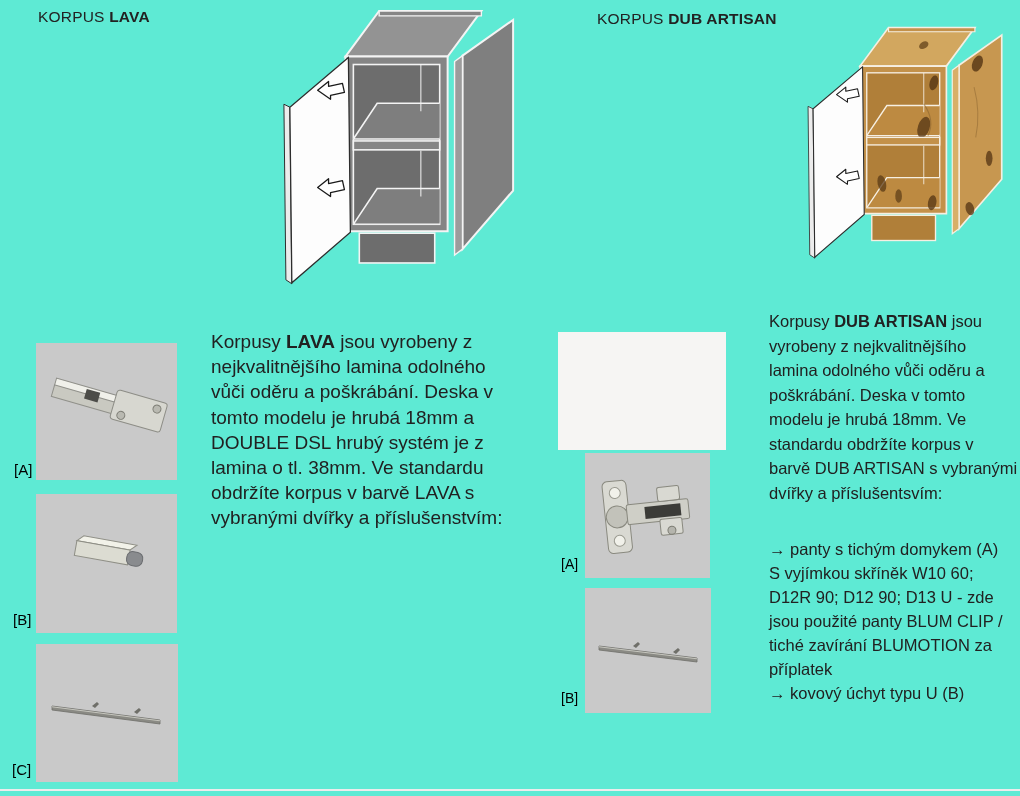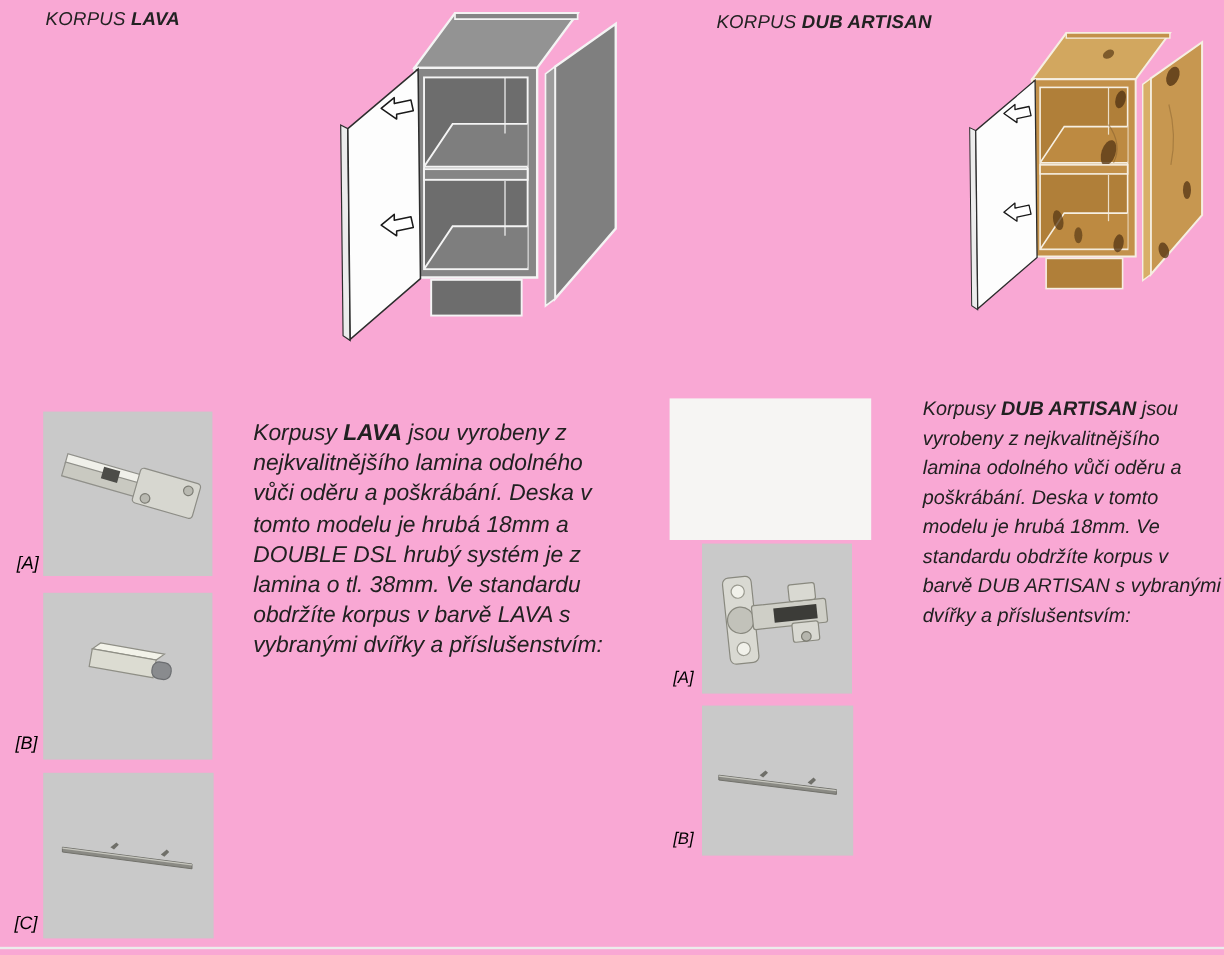--- a/index.html
+++ b/index.html
@@ -1,18 +1,18 @@
 <!DOCTYPE html>
 <html style="--image_box_grey: #c9c9c9; --cabinet_grey: #858585; --cabinet_wood: #c3914a; --wood_knot: #5a3a16; --door_white: #fdfdfd; --text_black: #1c1c1c;"><head>
 <meta charset="utf-8">
 <style>
   html,body{margin:0;padding:0;background:#fff;}
   .page{
-    position:relative;width:1020px;height:796px;background:#f9a8d4;overflow:hidden;
-    font-family:"Liberation Sans",sans-serif;color:var(--text_black,#1c1c1c);font-style:italic;
+    position:relative;width:1020px;height:796px;background:#5eead4;overflow:hidden;
+    font-family:"Liberation Sans",sans-serif;color:var(--text_black,#1c1c1c);
   }
   .heading{position:absolute;font-size:15.5px;letter-spacing:.2px;color:#222;white-space:nowrap;}
   .heading .brand{font-weight:700;}
   .heading-lava{left:38px;top:8px;}
   .heading-dub{left:597px;top:10px;text-align:center;}
 
   .cab{position:absolute;}
   .cab-lava{left:272px;top:2px;width:258px;height:288px;}
   .cab-dub{left:798px;top:20px;width:218px;height:252px;}
 
@@ -29,21 +29,21 @@
   .tile-db{left:585px;top:588px;width:126px;height:125px;}
   .img-tile svg{display:block;width:100%;height:100%;}
 
   .img-label{position:absolute;font-size:15px;color:#000;}
   .lbl-la{left:14px;top:461px;}
   .lbl-lb{left:13px;top:611px;}
   .lbl-lc{left:12px;top:761px;}
   .lbl-da{left:561px;top:556px;font-size:14px;}
   .lbl-db{left:561px;top:690px;font-size:14px;}
 
-  .para,.bullets{position:absolute;white-space:pre-wrap;color:#212121;margin-top:20px;}
+  .para,.bullets{position:absolute;white-space:pre-wrap;color:#212121;}
   .para .brand{font-weight:700;}
   .para-lava{left:211px;top:329px;font-size:19px;line-height:25.2px;width:330px;}
   .bullets-lava{left:211px;top:556px;font-size:19px;line-height:25.5px;width:330px;}
   .para-dub{left:769px;top:309px;font-size:16.5px;line-height:24.5px;width:252px;}
   .bullets-dub{left:769px;top:537px;font-size:16.5px;line-height:24px;width:252px;}
 
   .ghost-box{position:absolute;left:558px;top:332px;width:168px;height:118px;background:#f6f5f3;}
   .bottom-rule{position:absolute;left:0;top:789px;width:1020px;height:2px;background:#ececec;}
 </style>
 </head>
@@ -196,20 +196,27 @@
 vybranými dvířky a příslušenstvím:</span></div>
 
   <div class="para para-dub"><span>Korpusy </span><span class="brand">DUB ARTISAN</span><span> jsou
 vyrobeny z nejkvalitnějšího
 lamina odolného vůči oděru a
 poškrábání. Deska v tomto
 modelu je hrubá 18mm. Ve
 standardu obdržíte korpus v
 barvě DUB ARTISAN s vybranými
 dvířky a příslušentsvím:</span></div>
+  <div class="bullets bullets-dub">→ panty s tichým domykem (A)
+S vyjímkou skříněk W10 60;
+D12R 90; D12 90; D13 U - zde
+jsou použité panty BLUM CLIP /
+tiché zavírání BLUMOTION za
+příplatek
+→ kovový úchyt typu U (B)</div>
 
   <div class="img-tile tile-da">
     <svg viewBox="0 0 125 125" xmlns="http://www.w3.org/2000/svg">
       <g transform="rotate(-6 60 60)">
         <rect x="20" y="25" width="24" height="72" rx="5" fill="#d9d9d2" stroke="#89897f" stroke-width="1"></rect>
         <circle cx="32" cy="37" r="5.5" fill="#f1f1ea" stroke="#9a9a90" stroke-width="1"></circle>
         <circle cx="32" cy="85" r="5.5" fill="#f1f1ea" stroke="#9a9a90" stroke-width="1"></circle>
         <circle cx="32" cy="61" r="11" fill="#c2c2ba" stroke="#89897f" stroke-width="1"></circle>
         <rect x="42" y="50" width="62" height="20" rx="2" fill="#cfcfc7" stroke="#89897f" stroke-width="1"></rect>
         <rect x="60" y="54" width="36" height="12" fill="#3c3c38"></rect>

